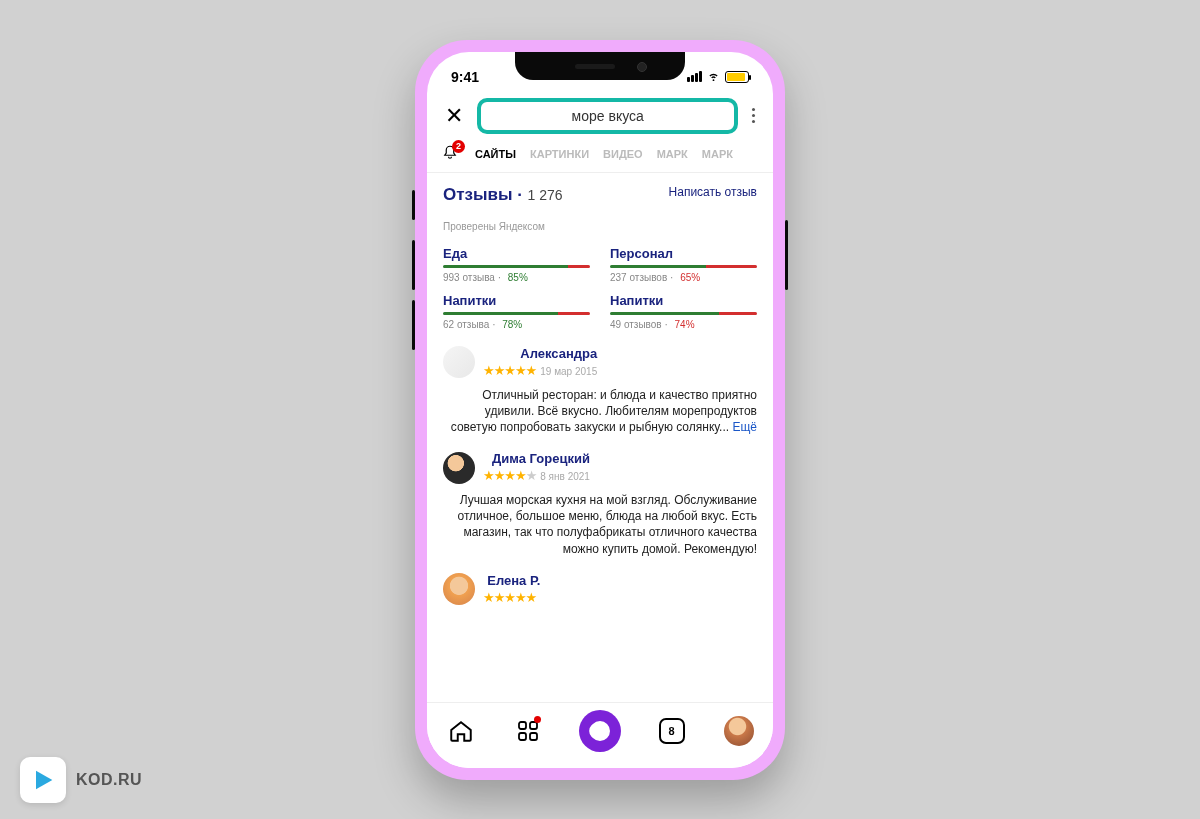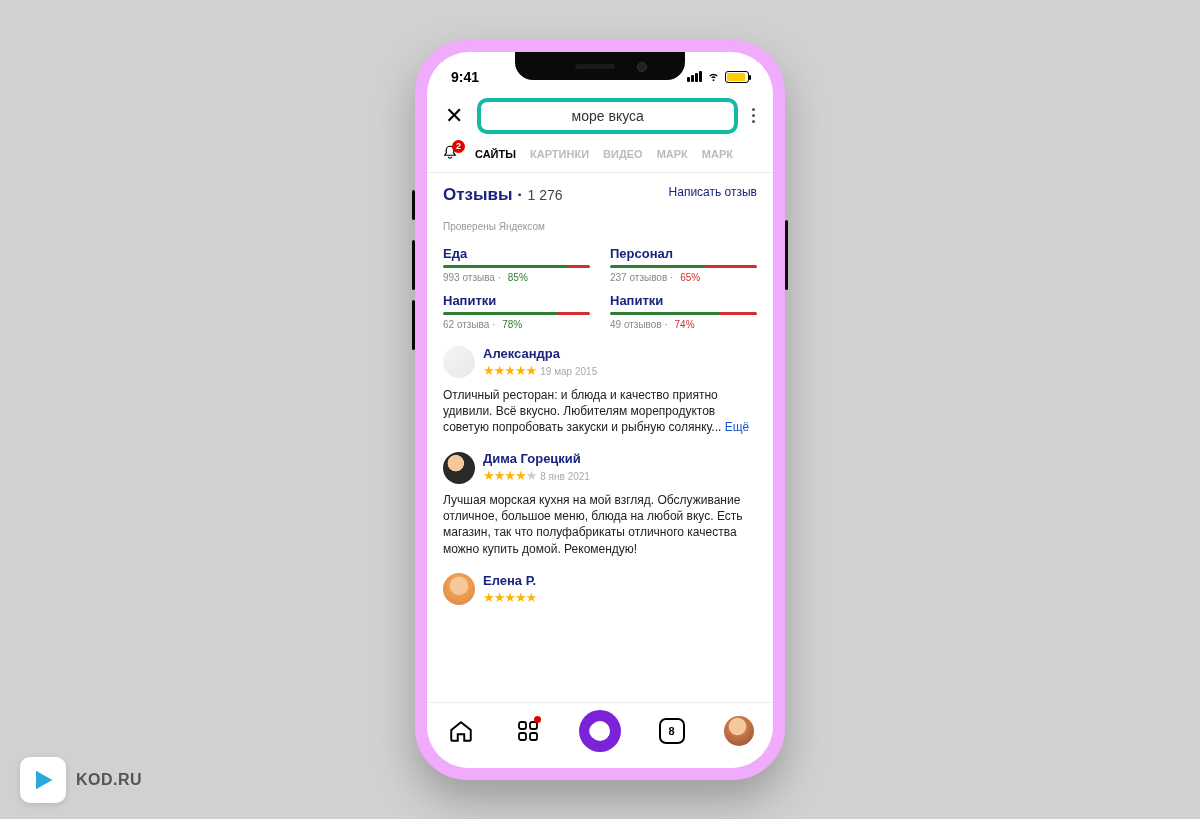--- a/index.html
+++ b/index.html
@@ -74,21 +74,21 @@
 .write{font-size:12px;color:#1a237e;cursor:pointer;}
 .cats{display:grid;grid-template-columns:1fr 1fr;gap:10px 20px;margin-top:14px;}
 .cat-title{font-size:13px;font-weight:700;color:#1a237e;margin-bottom:4px;}
 .bar{height:3px;background:#eee;border-radius:2px;display:flex;overflow:hidden;margin-bottom:4px;}
 .bar .g{background:#2e7d32;}
 .bar .r{background:#d32f2f;}
 .cat-meta{font-size:10px;color:#888;}
 .cat-meta .pct{margin-left:4px;}
 .pct.green{color:#2e7d32;}
 .pct.red{color:#d32f2f;}
-.review{margin-top:16px;}
+.review{margin-top:16px;text-align:right;}
 .rhead{display:flex;gap:8px;align-items:center;}
 .avatar{width:32px;height:32px;border-radius:50%;flex-shrink:0;}
 .av1{background:linear-gradient(135deg,#f5f5f5,#e8e8e8);}
 .av2{background:radial-gradient(circle at 40% 35%,#f4c89a 28%,#2a2a2a 30%);}
 .av3{background:radial-gradient(circle at 50% 40%,#f4c89a 35%,#f0a050 38%,#d4824a 100%);}
 .rname{font-size:13px;font-weight:700;color:#1a237e;}
 .stars{font-size:13px;color:#ffb300;letter-spacing:-1px;}
 .stars .gray{color:#ccc;}
 .rdate{font-size:10px;color:#aaa;margin-left:4px;}
 .rtext{font-size:12px;color:#222;line-height:1.35;margin-top:8px;}

